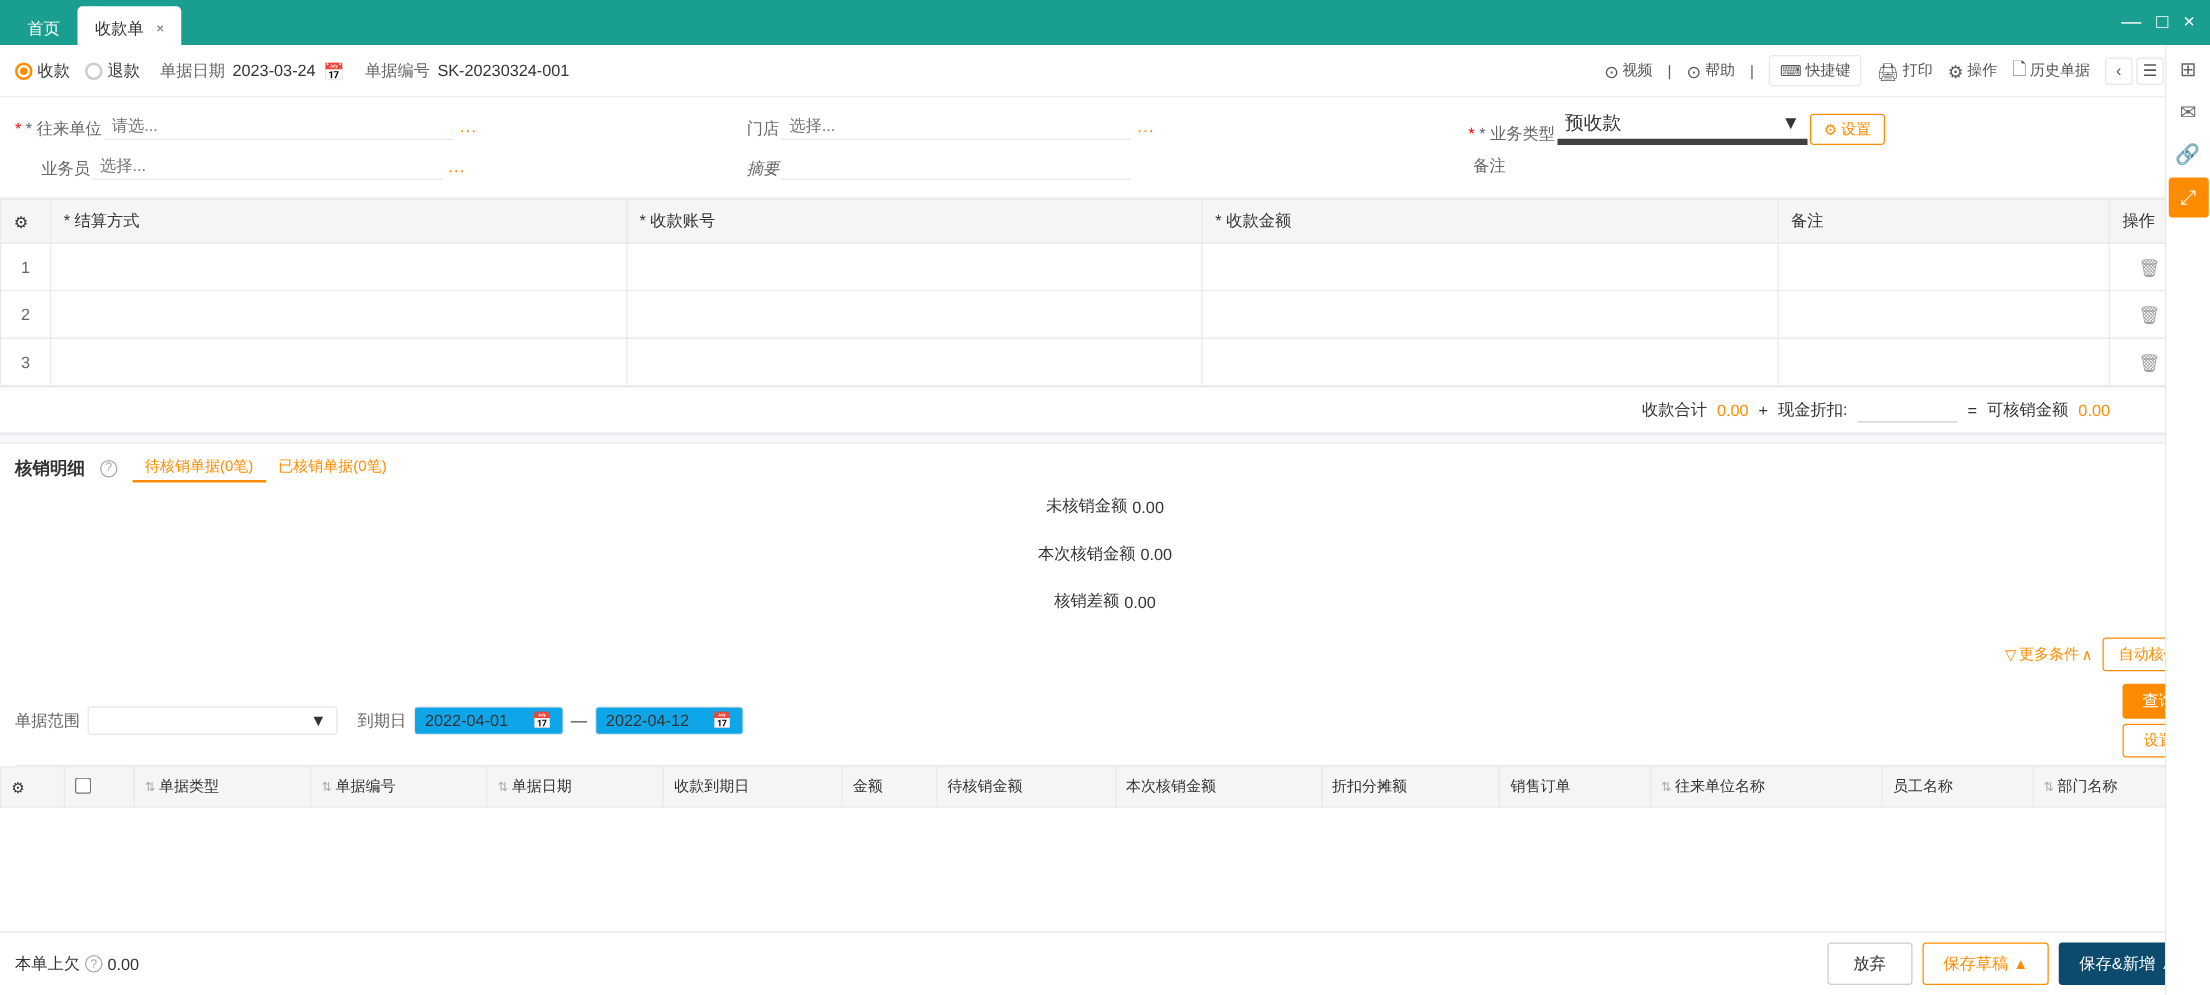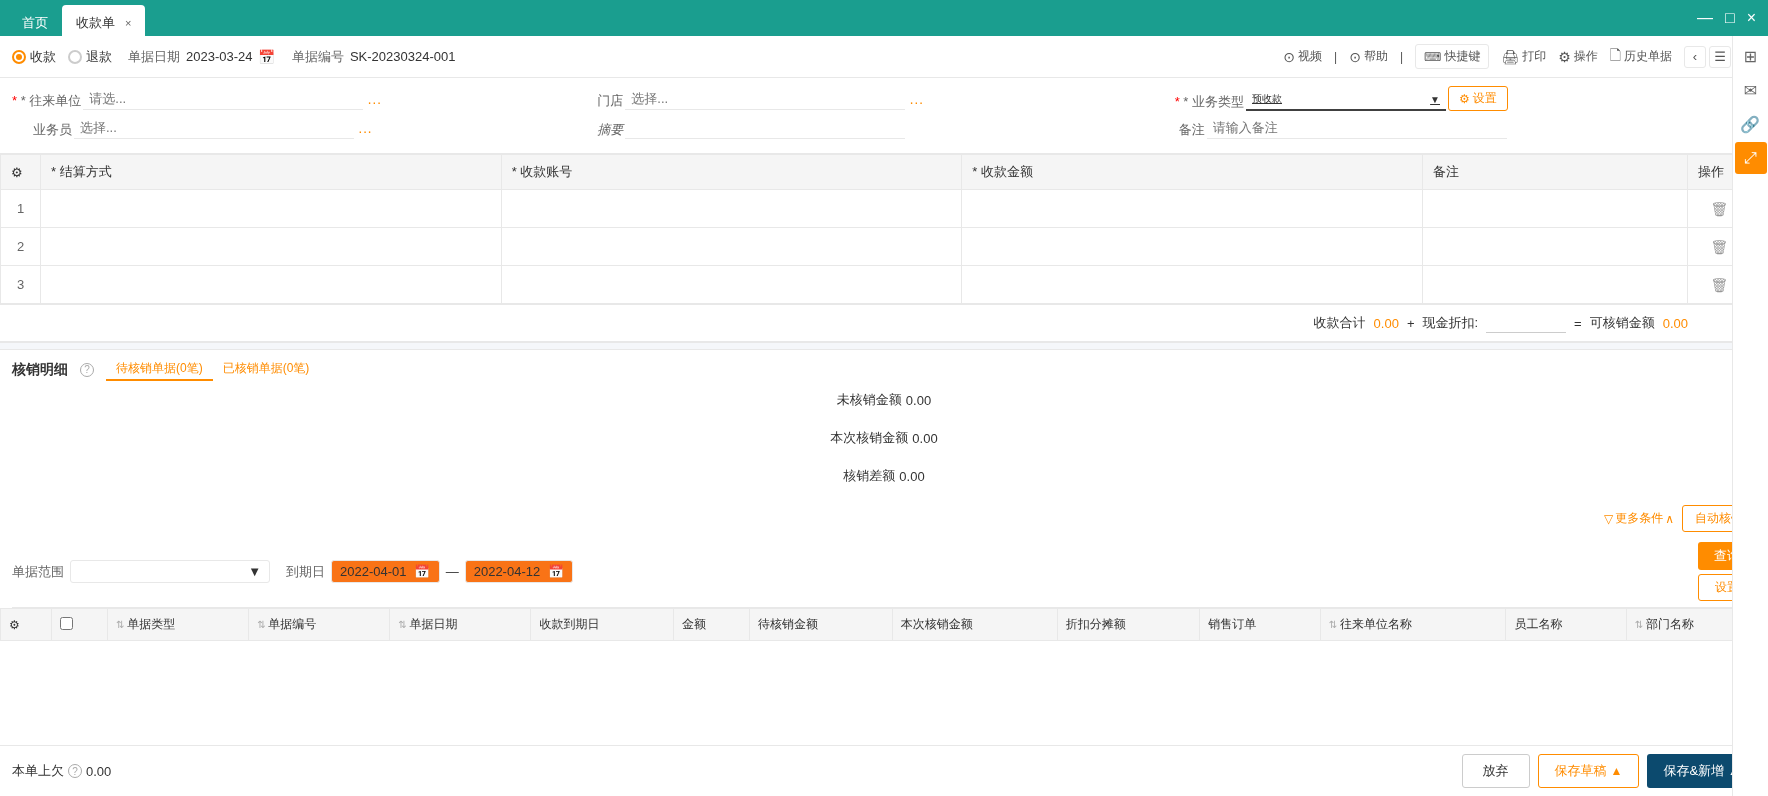--- a/index.html
+++ b/index.html
@@ -208,30 +208,29 @@
     }
     .form-field .more-btn {
       color: #ff8c00;
       cursor: pointer;
       font-size: 14px;
       margin-left: 2px;
     }
     .form-field .select-box {
       flex: 1;
       border: none;
-      border-bottom: 2px solid #404040;
+      border-bottom: 5px solid #404040;
       padding: 3px 6px;
-      font-size: 10px;
+      font-size: 15px;
       color: #333;
       outline: none;
       background: transparent;
       display: flex;
       align-items: center;
       justify-content: space-between;
-      text-decoration: underline;
     }
     .settings-btn {
       background: #fff;
       border: 1px solid #ff8c00;
       color: #ff8c00;
       padding: 3px 10px;
       border-radius: 3px;
       cursor: pointer;
       font-size: 12px;
       display: flex;
@@ -403,24 +402,24 @@
       min-width: 160px;
       display: flex;
       align-items: center;
       justify-content: space-between;
       cursor: pointer;
     }
     .filter-field .date-input {
       border: 1px solid #e8e8e8;
       padding: 3px 8px;
       border-radius: 3px;
-      background: #f97316;
-      display: flex;
-      align-items: center;
-      gap: 8px;
+      background: #0ea5e9;
+      display: flex;
+      align-items: center;
+      gap: 19px;
       cursor: pointer;
     }
     .filter-right-btns {
       margin-left: auto;
       display: flex;
       flex-direction: column;
       gap: 4px;
     }
     .query-btn {
       background: #ff8c00;
@@ -678,21 +677,20 @@
         <label>业务员</label>
         <input class="input-box" type="text" style="max-width: 280px;" placeholder="选择...">
         <span class="more-btn">···</span>
       </div>
       <div class="form-field" style="flex:2;">
         <label style="min-width:30px;font-style:italic;">摘要</label>
         <input class="input-box" type="text" style="max-width: 280px;">
       </div>
       <div class="form-field" style="flex:2;">
         <label style="min-width:30px;">备注</label>
-        <input class="input-box" type="text" style="max-width: 300px;" placeholder="请输入备注">
       </div>
     </div>
   </div>
 
   <div style="overflow:auto; border-bottom:1px solid #e8e8e8;">
     <table class="data-table">
       <thead>
         <tr>
           <th class="gear-th">⚙</th>
           <th>

